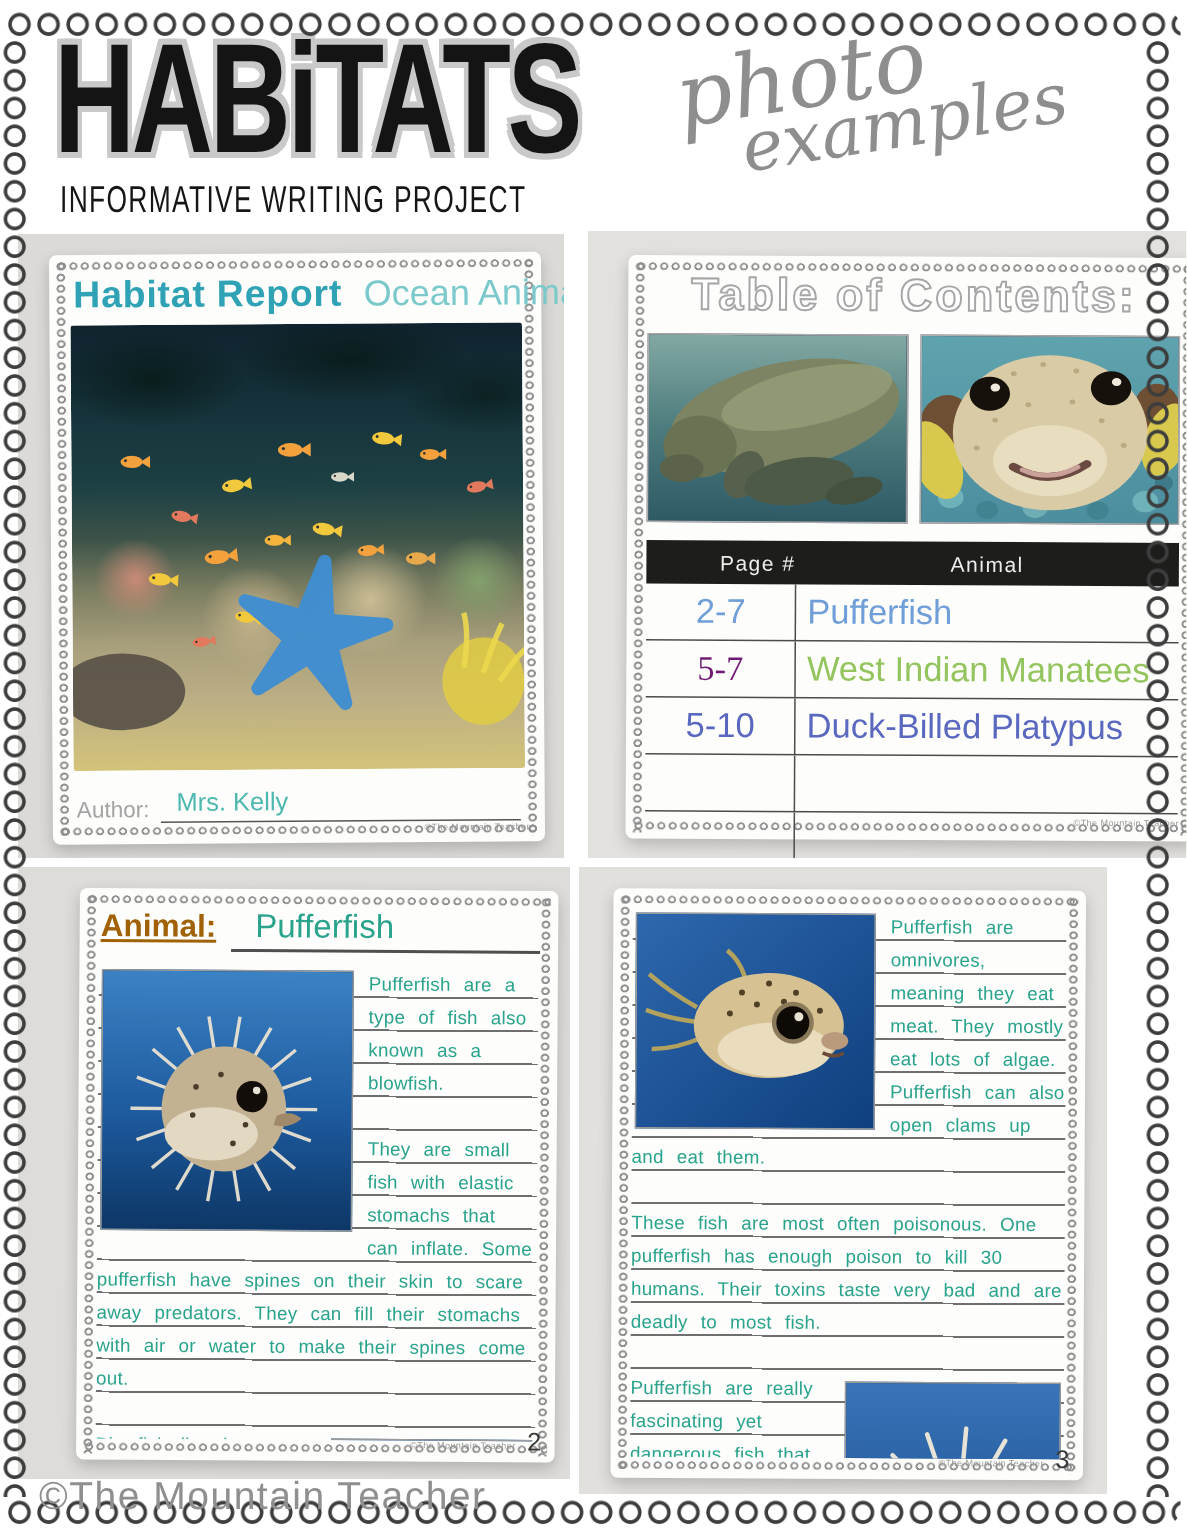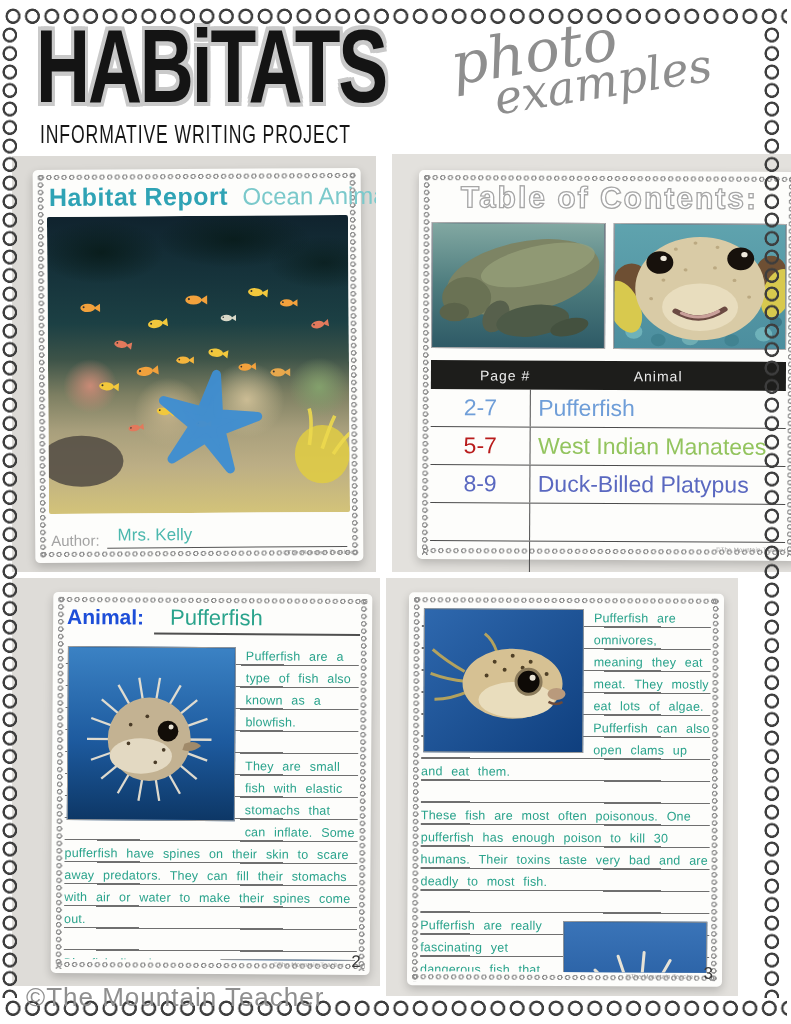--- a/index.html
+++ b/index.html
@@ -1,17 +1,17 @@
 <!DOCTYPE html>
 <html><head>
 <meta charset="utf-8">
 <style>
   html,body{margin:0;padding:0;background:#fff;}
   .canvas{position:relative;width:791px;height:1024px;background:#ffffff;overflow:hidden;
-          font-family:"Liberation Sans",sans-serif;}
+          font-family:"Liberation Sans",sans-serif;border-radius:30px;}
   
   .oring{position:absolute;background-image:radial-gradient(circle at 9px 9px,rgba(0,0,0,0) 4.8px,#3d3d3d 5.4px 7.2px,rgba(0,0,0,0) 7.8px);background-size:19.4px 18.5px;z-index:5;}
   .oring.top{left:4px;top:7px;width:783px;height:19px;background-repeat:repeat-x;}
   .oring.bottom{left:4px;top:999px;width:783px;height:19px;background-repeat:repeat-x;}
   .oring.left{left:1px;top:26px;width:19px;height:972px;background-repeat:repeat-y;}
   .oring.right{left:763px;top:26px;width:19px;height:972px;background-repeat:repeat-y;}
   
   .big-title{position:absolute;left:36px;top:14px;font-size:104px;font-weight:bold;line-height:1;
              letter-spacing:-3px;color:#141414;transform:scaleX(.72);transform-origin:left top;white-space:nowrap;
              text-shadow:-4px -4px 0 #c9c9c9,4px -4px 0 #c9c9c9,-4px 4px 0 #c9c9c9,4px 4px 0 #c9c9c9,0 -4px 0 #c9c9c9,0 4px 0 #c9c9c9,-4px 0 0 #c9c9c9,4px 0 0 #c9c9c9;}
@@ -62,21 +62,21 @@
   .tphoto svg{display:block;width:100%;height:100%;}
   .toc-table{position:absolute;left:13px;right:13px;top:190px;}
   .toc-head{display:flex;background:#1d1d1b;color:#ececec;height:29px;align-items:center;font-size:14px;letter-spacing:1px;}
   .toc-head .c1{width:28%;text-align:right;}
   .toc-head .c2{flex:1;text-align:center;}
   .toc-row{display:flex;height:37px;border-bottom:1.6px solid #4c4c4c;font-size:23px;}
   .toc-row .c1{width:28%;border-right:1.6px solid #4c4c4c;display:flex;align-items:center;justify-content:center;}
   .toc-row .c2{flex:1;display:flex;align-items:center;padding-left:7px;white-space:nowrap;}
   
   .animal-header{position:absolute;left:14px;right:12px;top:12px;display:flex;align-items:baseline;}
-  .animal-label{font-size:21px;font-weight:bold;color:#1d4ed8;}
+  .animal-label{font-size:21px;font-weight:bold;color:#a16207;text-decoration:underline;}
   .animal-name{flex:1;margin-left:10px;font-size:22px;color:#2aa38c;border-bottom:2px solid #4f4f4f;padding:0 0 2px 16px;}
   .ruled{position:absolute;overflow:hidden;
          background-image:repeating-linear-gradient(to bottom,rgba(0,0,0,0) 0 19px,#6f6f6f 19px 20.3px,rgba(0,0,0,0) 20.3px 22px);}
   .hand p{margin:0 0 22px;font-size:12.5px;line-height:22px;color:#2aa38c;word-spacing:5px;letter-spacing:.2px;}
   .ph{border:1px solid #9a9a9a;background:#1d5694;overflow:hidden;}
   .ph svg{display:block;width:100%;height:100%;}
   .fl{float:left;margin:2px 10px 4px 2px;}
   .fr{float:right;margin:6px 2px 4px 10px;}
   
   .footer-credit{position:absolute;left:26px;top:982px;font-size:26px;color:#8f8f8f;letter-spacing:1px;z-index:9;}
@@ -221,25 +221,25 @@
       <div class="toc-table">
         <div class="toc-head">
           <div class="c1">Page #</div>
           <div class="c2">Animal</div>
         </div>
         <div class="toc-row">
           <div class="c1" style="color: rgb(111, 158, 216);">2-7</div>
           <div class="c2" style="color: rgb(111, 158, 216);">Pufferfish</div>
         </div>
         <div class="toc-row">
-          <div class="c1" style="color: #b91c1c;">5-7</div>
+          <div class="c1" style="color: #701a75; font-family: Liberation Serif, serif;">5-7</div>
           <div class="c2" style="color: rgb(147, 196, 94);">West Indian Manatees</div>
         </div>
         <div class="toc-row">
-          <div class="c1" style="color: rgb(90, 104, 192);">8-9</div>
+          <div class="c1" style="color: rgb(90, 104, 192);">5-10</div>
           <div class="c2" style="color: rgb(90, 104, 192);">Duck-Billed Platypus</div>
         </div>
         <div class="toc-row">
           <div class="c1"></div>
           <div class="c2"></div>
         </div>
         <div class="toc-row">
           <div class="c1"></div>
           <div class="c2"></div>
         </div>

